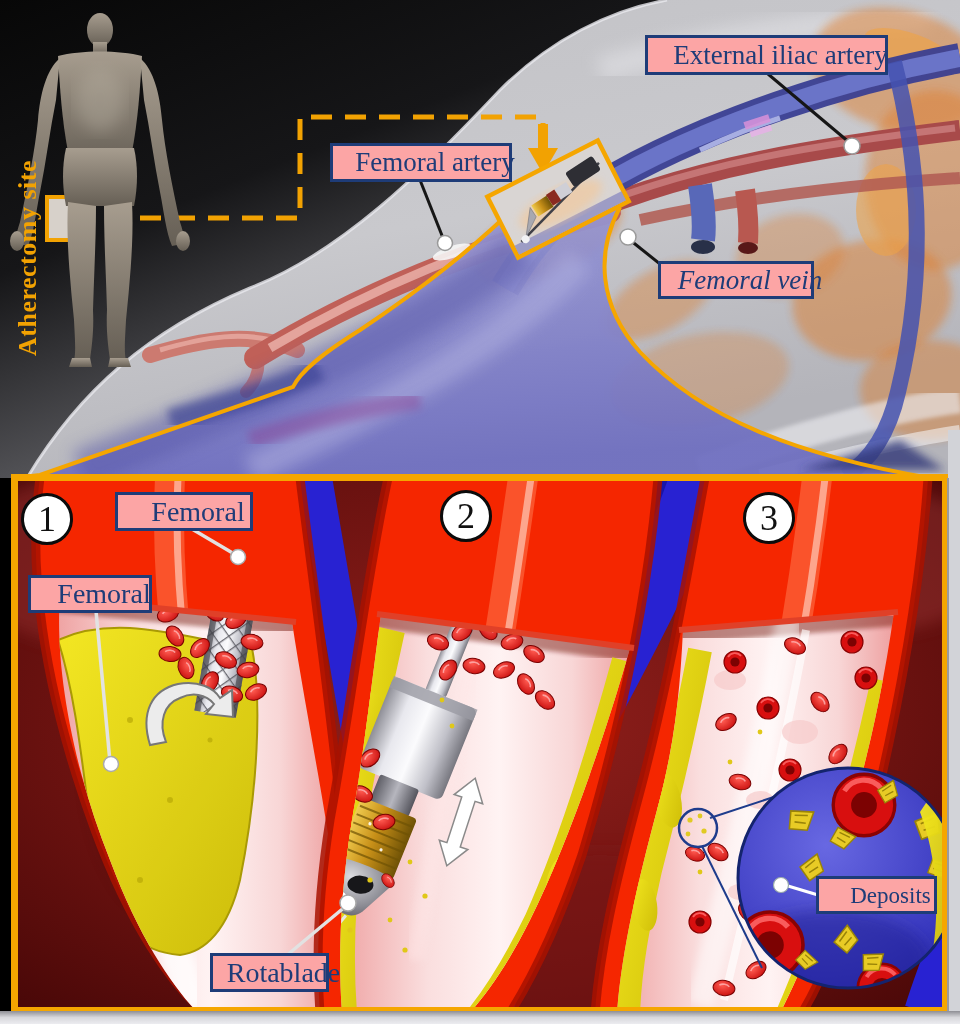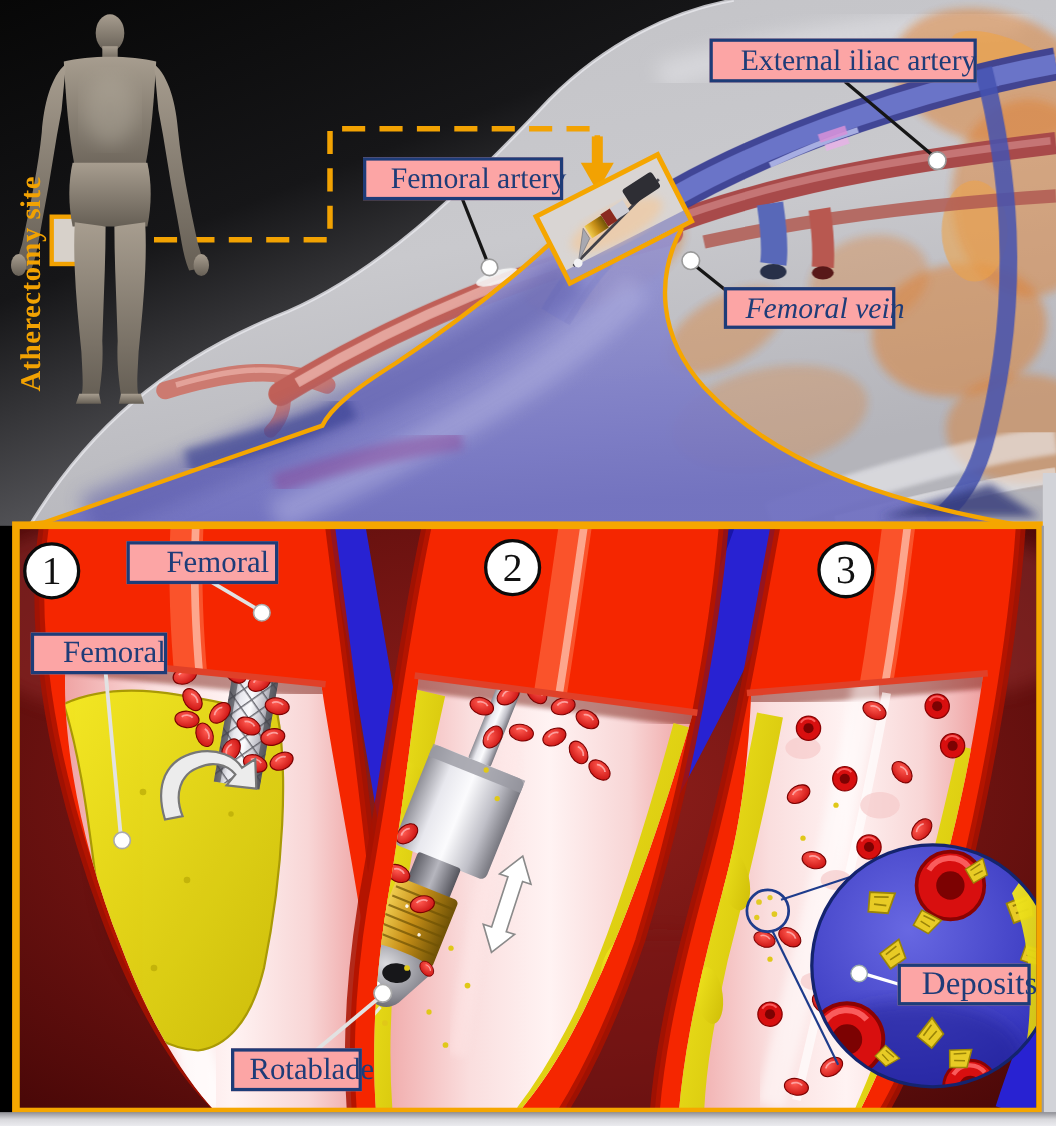--- a/index.html
+++ b/index.html
@@ -513,15 +513,15 @@
 <div class="step-circle" style="left:440px;top:490px;">2</div>
 
 <div class="step-circle" style="left:743px;top:492px;">3</div>
 
 <div class="lbl lbl-panel" style="left:115px;top:492px;width:138px;height:39px;">Femoral</div>
 
 <div class="lbl lbl-panel" style="left:28px;top:575px;width:124px;height:38px;">Femoral</div>
 
 <div class="lbl lbl-panel" style="left:210px;top:953px;width:119px;height:39px;">Rotablade</div>
 
-<div class="lbl" style="left:816px;top:876px;width:121px;height:38px;font-size:30px;">Deposits</div>
+<div class="lbl" style="left:816px;top:876px;width:121px;height:38px;font-size:23px;">Deposits</div>
 
 </div>
 
 </body></html>

